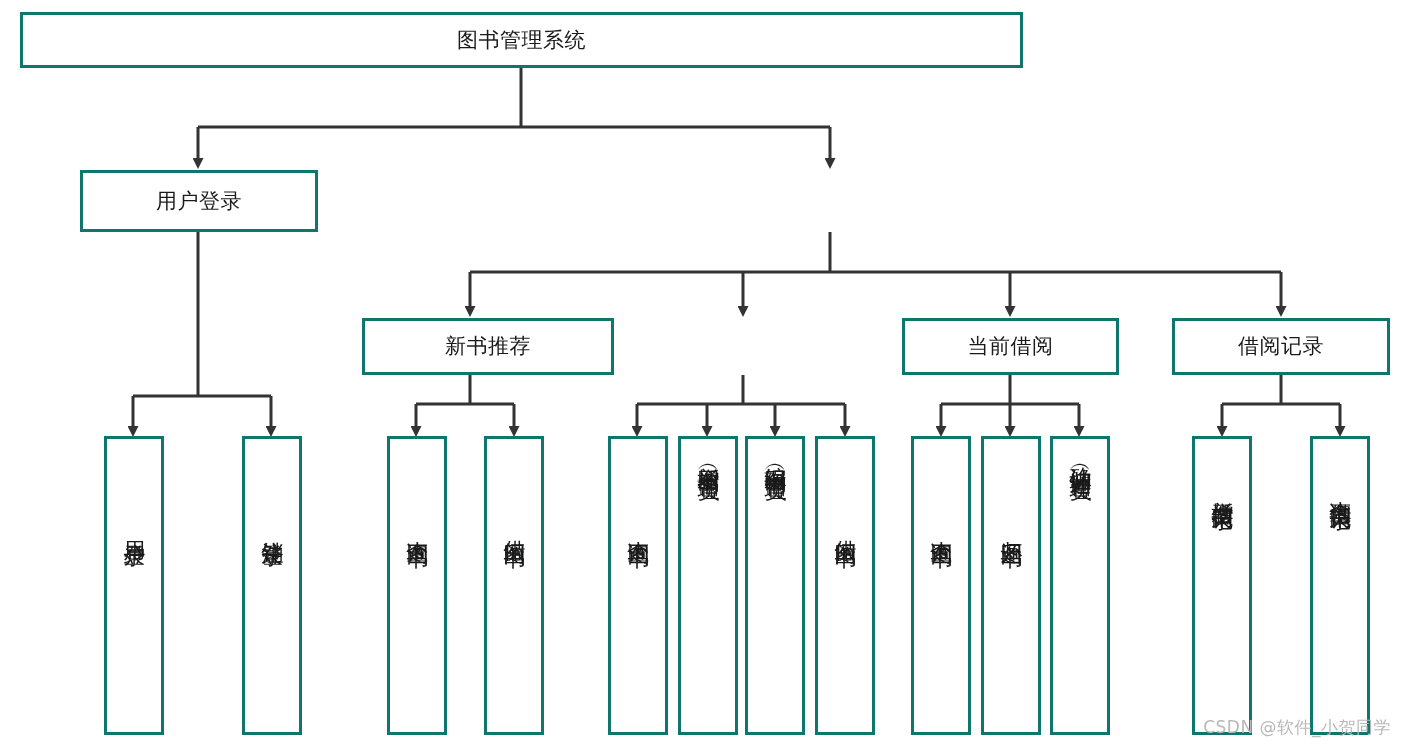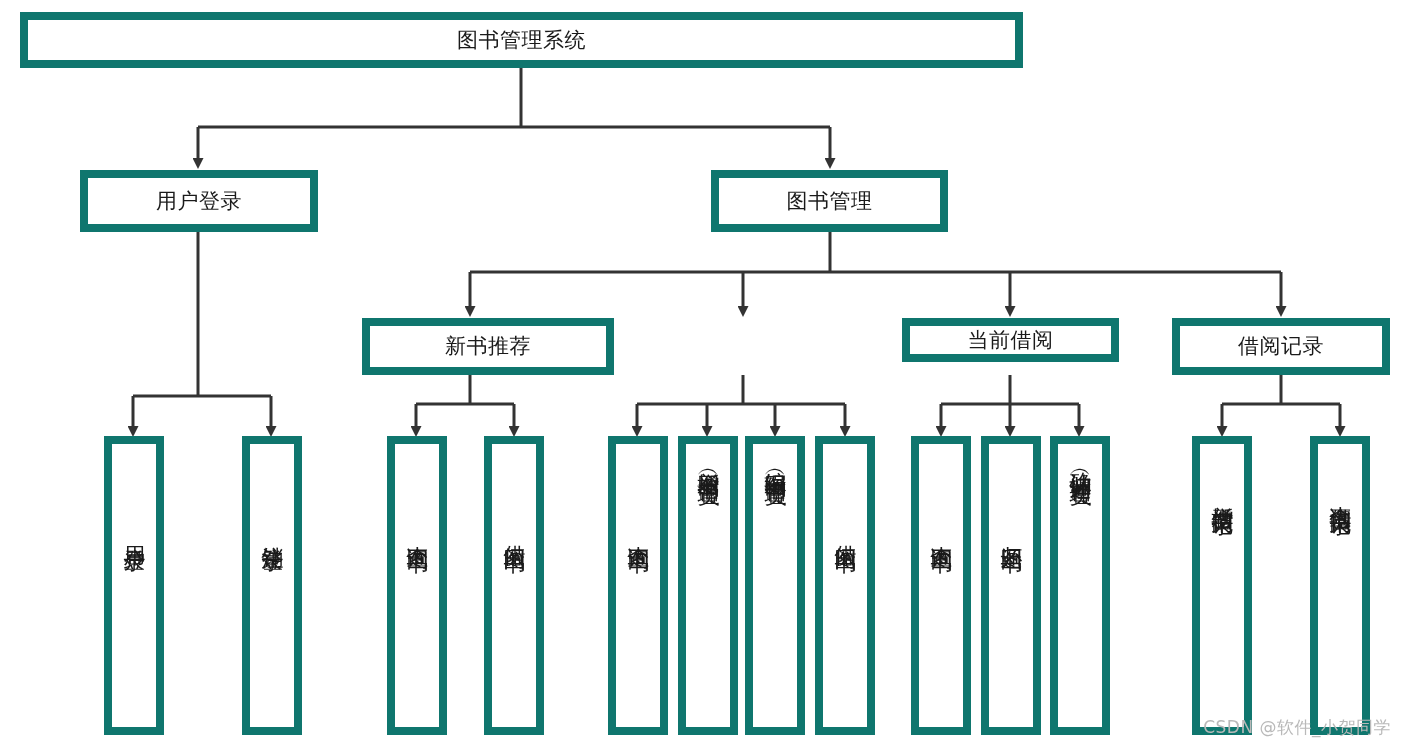--- a/index.html
+++ b/index.html
@@ -21,21 +21,21 @@
     position: absolute;
     left: 0;
     top: 0;
     width: 1405px;
     height: 747px;
   }
   .node {
     position: absolute;
     box-sizing: border-box;
     background: #ffffff;
-    border: 8px solid #0f766e;
+    border: 3px solid #0f766e;
     display: flex;
     align-items: center;
     justify-content: center;
     color: #1a1a1a;
   }
   .node .label {
     font-size: 21px;
     line-height: 1.15;
     letter-spacing: 0.5px;
     white-space: nowrap;
@@ -118,28 +118,25 @@
     </g>
   </svg>
 
   <div class="node" style="left:20px; top:12px; width:1003px; height:56px;">
     <span class="label">图书管理系统</span>
   </div>
 
   <div class="node" style="left:80px; top:170px; width:238px; height:62px;">
     <span class="label">用户登录</span>
   </div>
-  <div class="node" style="left:711px; top:170px; width:237px; height:62px;">
-    <span class="label">图书管理</span>
-  </div>
 
   <div class="node" style="left:362px; top:318px; width:252px; height:57px;">
     <span class="label">新书推荐</span>
   </div>
-  <div class="node" style="left:902px; top:318px; width:217px; height:44px;">
+  <div class="node" style="left:902px; top:318px; width:217px; height:57px;">
     <span class="label">当前借阅</span>
   </div>
   <div class="node" style="left:1172px; top:318px; width:218px; height:57px;">
     <span class="label">借阅记录</span>
   </div>
 
   <div class="node leaf" style="left:104px; top:436px; width:60px; height:299px; padding-top:84px;">
     <span class="label">用户登录</span>
   </div>
   <div class="node leaf" style="left:242px; top:436px; width:60px; height:299px; padding-top:84px;">

